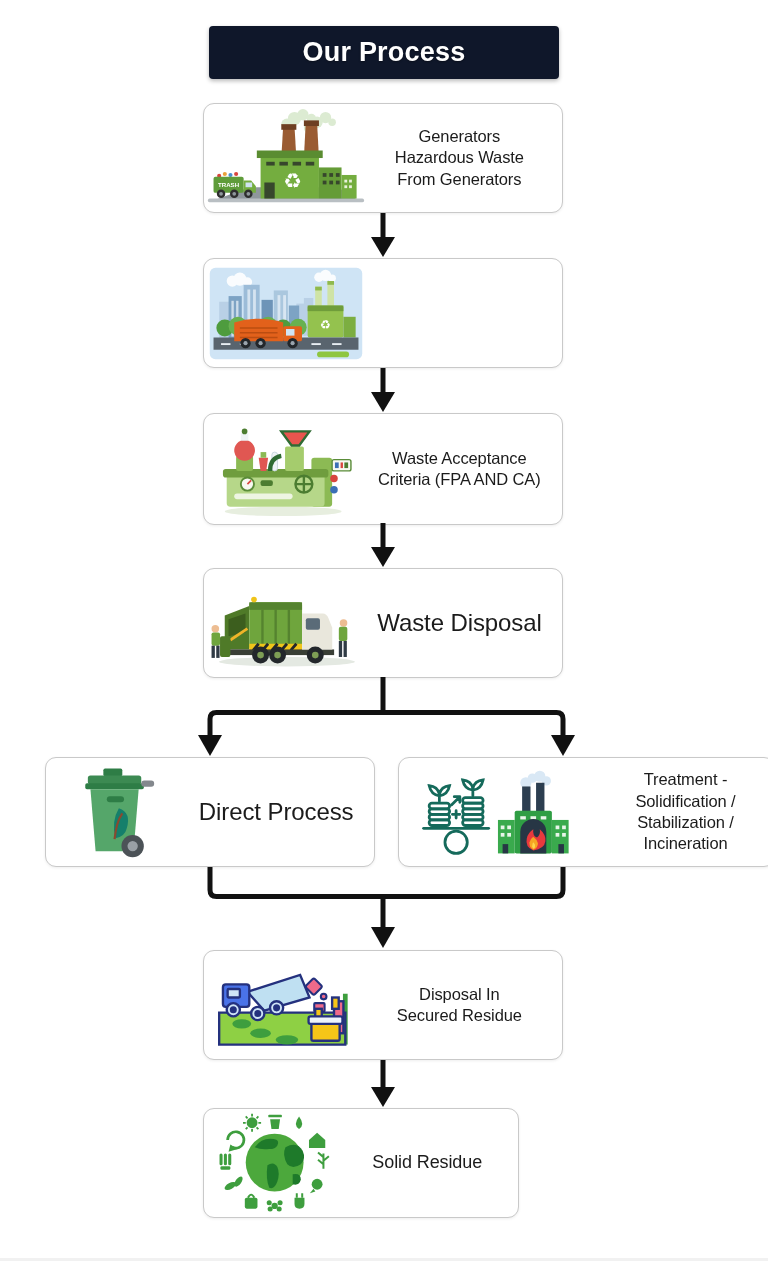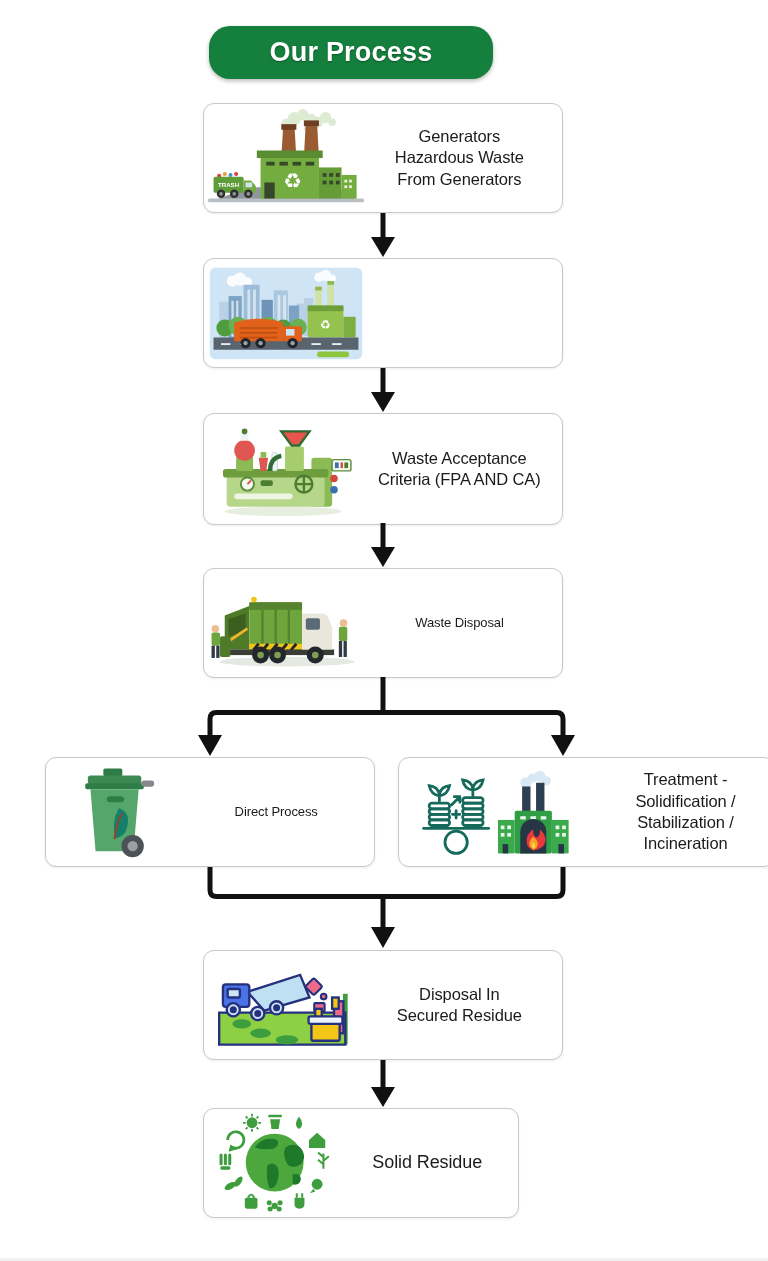--- a/index.html
+++ b/index.html
@@ -1,22 +1,22 @@
 <!DOCTYPE html>
 <html><head>
 <meta charset="utf-8">
 <style>
   html,body { margin:0; padding:0; background:#ffffff; }
   .canvas {
     position:relative; width:768px; height:1261px; background:#ffffff;
     font-family:"Liberation Sans", sans-serif; overflow:hidden;
   }
   .pill {
-    position:absolute; left:209px; top:26px; width:284px; height:53px;
-    background:#15803d; border-radius:21px;
+    position:absolute; left:209px; top:26px; width:350px; height:53px;
+    background:#0f172a; border-radius:4px;
     display:flex; align-items:center; justify-content:center;
     box-shadow:0 2px 4px rgba(0,0,0,.28);
   }
   .pill-title {
     color:#ffffff; font-size:27px; font-weight:bold; letter-spacing:.2px;
     text-shadow:0 1px 2px rgba(0,0,0,.35);
   }
   .node {
     position:absolute; box-sizing:border-box; background:#ffffff;
     border:1.5px solid #c9c9c9; border-radius:11px;
@@ -29,21 +29,21 @@
   }
   .node-icon--wide { flex-basis:56%; }
   .node-icon--narrow { flex-basis:44%; }
   .node-icon svg { display:block; }
   .node-label {
     flex:1; text-align:center; font-weight:normal; color:#1b1b1b;
     font-size:16.5px; line-height:1.3; letter-spacing:-0.1px;
     white-space:pre-line; padding:0 12px 0 0;
   }
   .fs-md { font-size:18px; }
-  .fs-lg { font-size:13px; }
+  .fs-lg { font-size:24px; }
   .connector { position:absolute; }
   .hairline {
     position:absolute; left:0; top:1258px; width:768px; height:3px;
     background:#f1f1f1;
   }
 </style>
 </head>
 <body>
 
 <div class="canvas">

